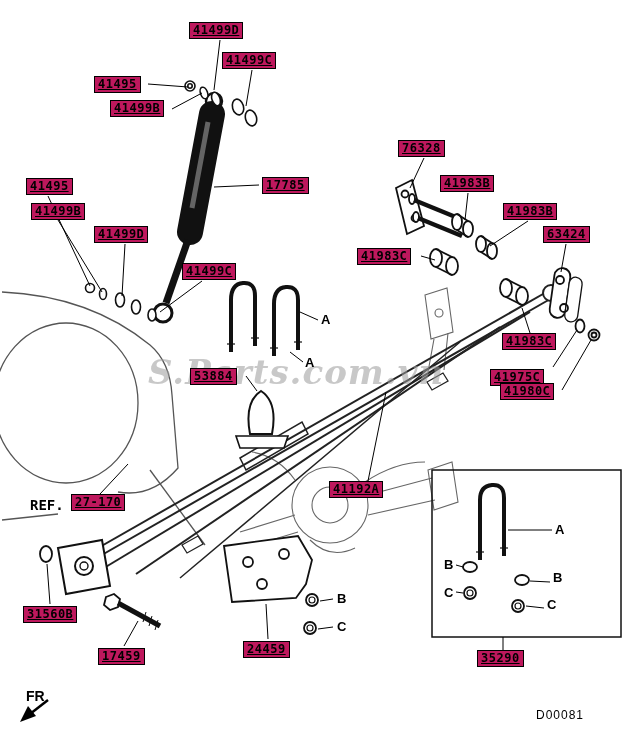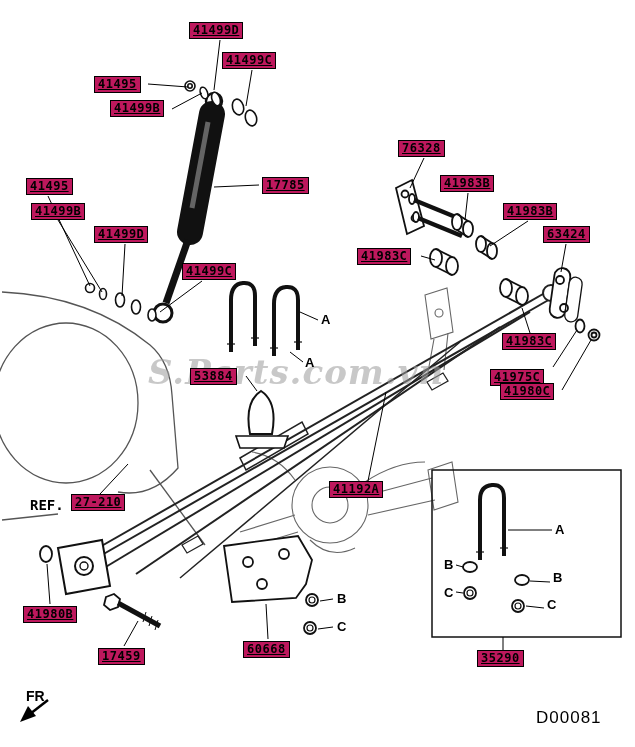--- a/index.html
+++ b/index.html
@@ -11,21 +11,21 @@
              letter-spacing:1px;white-space:nowrap;}
   .plabel{position:absolute;z-index:3;border:1px solid #000;background:#be185d;color:#000;
           font-size:12px;font-weight:bold;line-height:15px;padding:0 3px;
           text-decoration:underline;letter-spacing:.5px;cursor:pointer;white-space:nowrap;}
   .callout{position:absolute;z-index:3;font-family:"Liberation Sans",sans-serif;
            font-size:13px;font-weight:bold;color:#000;}
   .ref-prefix{position:absolute;z-index:3;font-size:14px;font-weight:bold;color:#000;}
   .fr{position:absolute;left:26px;top:688px;z-index:3;font-family:"Liberation Sans",sans-serif;
       font-size:14px;font-weight:bold;color:#000;}
   .dwg{position:absolute;left:536px;top:708px;z-index:3;font-family:"Liberation Sans",sans-serif;
-       font-size:17px;color:#000;letter-spacing:1px;}
+       font-size:12px;color:#000;letter-spacing:1px;}
 </style>
 </head>
 <body>
 
 <div class="stage">
 
   <svg class="art" width="635" height="747" viewBox="0 0 635 747">
 
     <g fill="none" stroke="#555" stroke-width="1.3">
       <ellipse cx="66" cy="403" rx="72" ry="80"></ellipse>
@@ -233,24 +233,24 @@
   <div class="plabel" style="left:440px;top:175px">41983B</div>
   <div class="plabel" style="left:503px;top:203px">41983B</div>
   <div class="plabel" style="left:357px;top:248px">41983C</div>
   <div class="plabel" style="left:543px;top:226px">63424</div>
   <div class="plabel" style="left:502px;top:333px">41983C</div>
   <div class="plabel" style="left:490px;top:369px">41975C</div>
   <div class="plabel" style="left:500px;top:383px">41980C</div>
   <div class="plabel" style="left:190px;top:368px">53884</div>
   <div class="plabel" style="left:329px;top:481px">41192A</div>
   <span class="ref-prefix" style="left:30px;top:497px;position:absolute;z-index:3">REF.</span>
-  <div class="plabel" style="left:71px;top:494px">27-210</div>
-  <div class="plabel" style="left:23px;top:606px">41980B</div>
+  <div class="plabel" style="left:71px;top:494px">27-170</div>
+  <div class="plabel" style="left:23px;top:606px">31560B</div>
   <div class="plabel" style="left:98px;top:648px">17459</div>
-  <div class="plabel" style="left:243px;top:641px">60668</div>
+  <div class="plabel" style="left:243px;top:641px">24459</div>
   <div class="plabel" style="left:477px;top:650px">35290</div>
 
   <span class="callout" style="left:321px;top:312px">A</span>
   <span class="callout" style="left:305px;top:355px">A</span>
   <span class="callout" style="left:337px;top:591px">B</span>
   <span class="callout" style="left:337px;top:619px">C</span>
   <span class="callout" style="left:555px;top:522px">A</span>
   <span class="callout" style="left:444px;top:557px">B</span>
   <span class="callout" style="left:553px;top:570px">B</span>
   <span class="callout" style="left:444px;top:585px">C</span>

